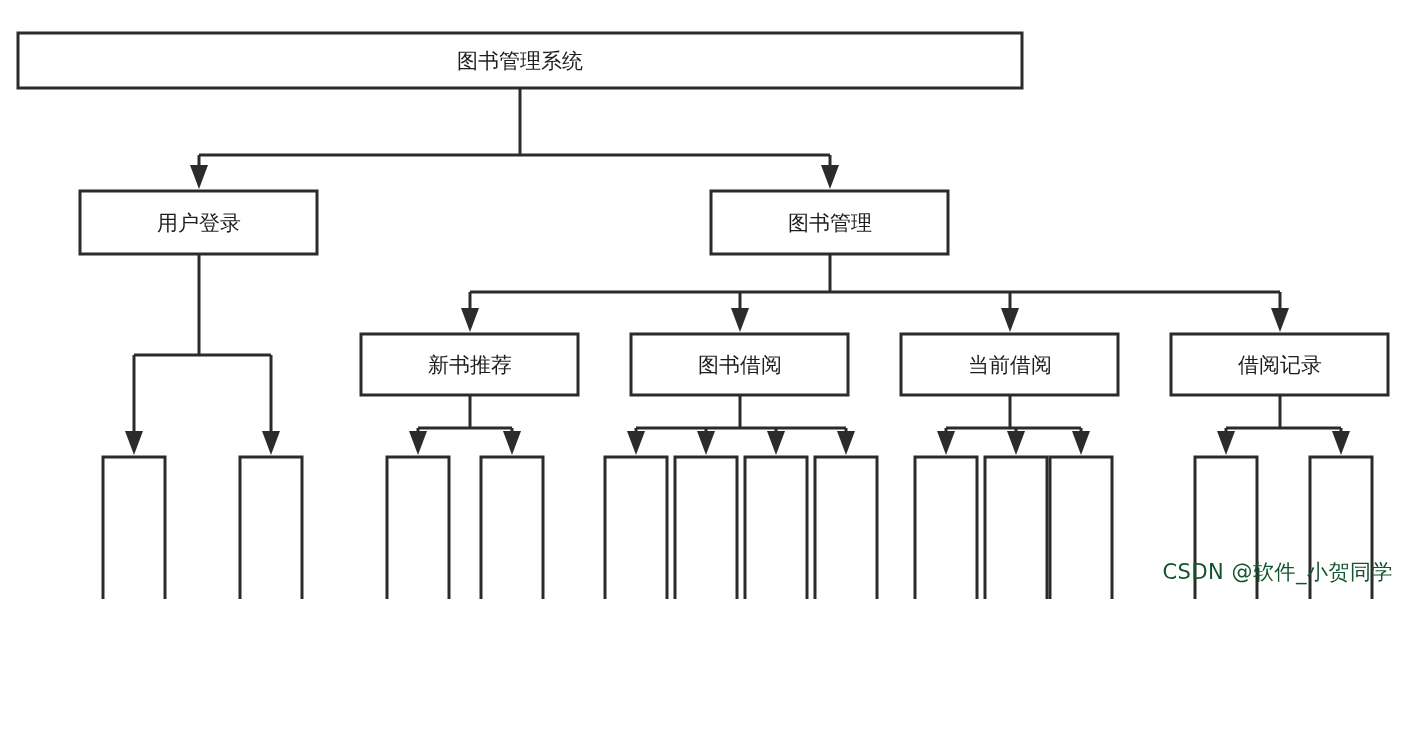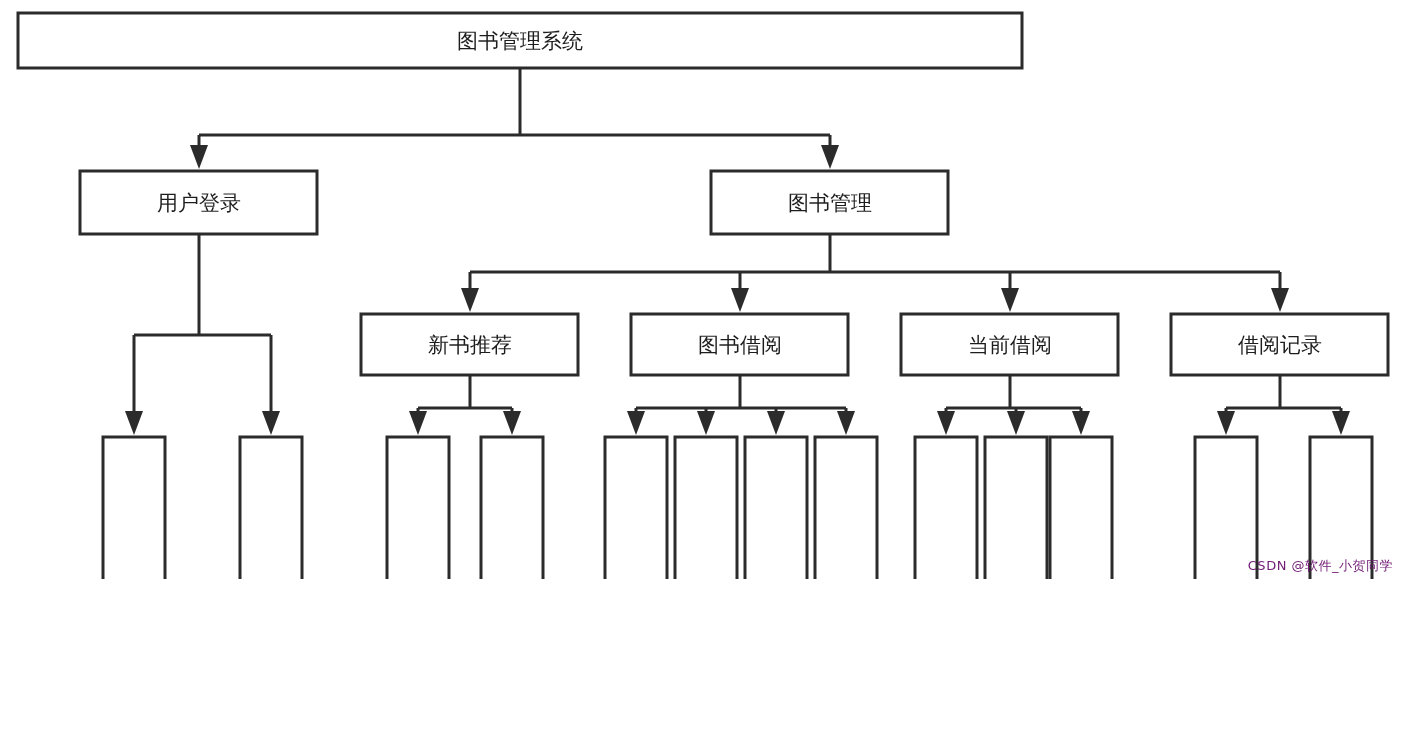--- a/index.html
+++ b/index.html
@@ -10,20 +10,21 @@
   }
   body {
     font-family: "DejaVu Sans", "Liberation Sans", sans-serif;
   }
   #diagram-root {
     position: relative;
     width: 1405px;
     height: 579px;
     background: #ffffff;
     overflow: hidden;
+    margin-top: 20px;
   }
   svg.diagram-canvas {
     position: absolute;
     left: 0;
     top: 0;
     width: 1405px;
     height: 747px;
     display: block;
   }
   .node-box {
@@ -61,24 +62,24 @@
     line-height: 1.16;
     letter-spacing: 3px;
     color: #1d1d1d;
     pointer-events: none;
     text-align: center;
     box-sizing: border-box;
   }
   .watermark {
     position: absolute;
     right: 12px;
-    bottom: 4px;
-    font-family: "DejaVu Sans", "Liberation Sans", sans-serif;
-    font-size: 13px;
-    color: #701a75;
+    bottom: 13px;
+    font-family: "DejaVu Sans", "Liberation Sans", sans-serif;
+    font-size: 21px;
+    color: #14532d;
     letter-spacing: 0.5px;
     white-space: nowrap;
     user-select: none;
   }
 </style>
 </head>
 <body>
 
 <div id="diagram-root">
   <svg class="diagram-canvas" viewBox="0 0 1405 747">

